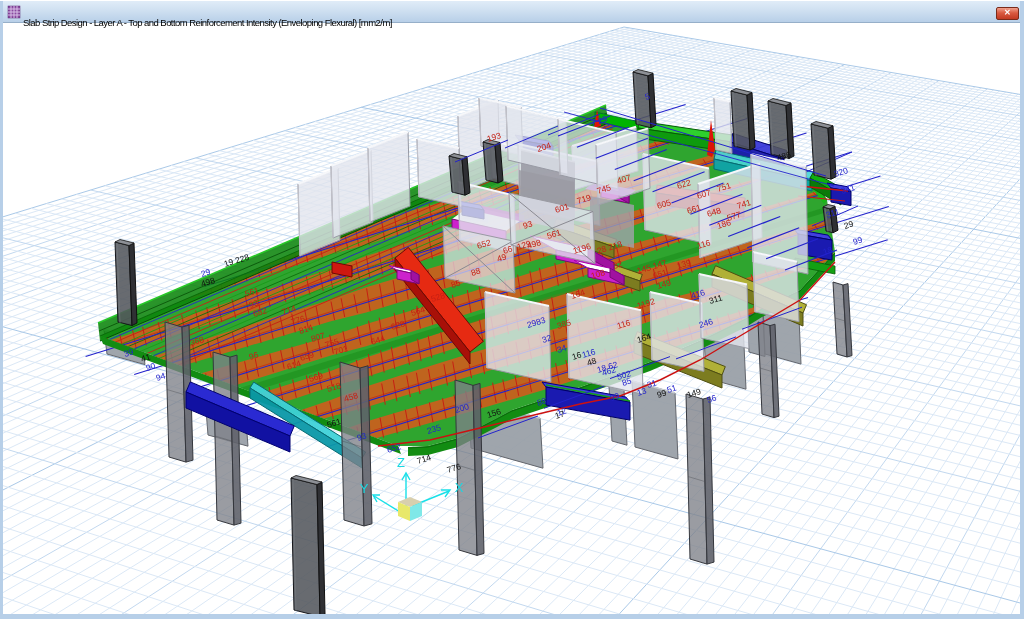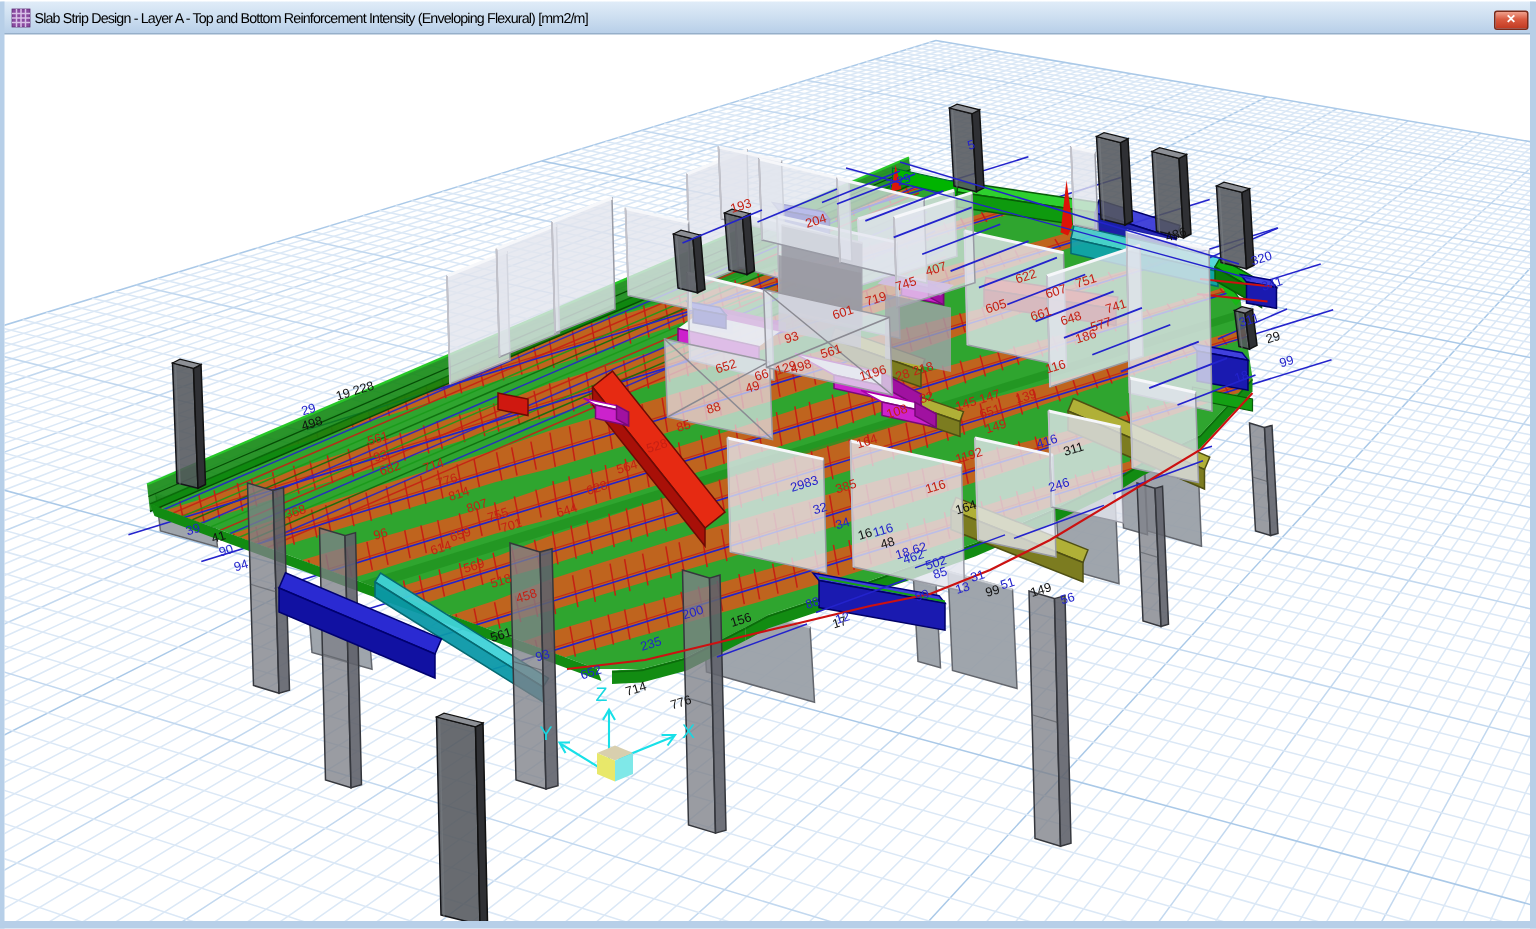--- a/index.html
+++ b/index.html
@@ -1,15 +1,15 @@
 <!DOCTYPE html>
 <html><head><meta charset="utf-8"><style>
 html,body{margin:0;padding:0;width:1024px;height:619px;overflow:hidden;background:#fff;font-family:"Liberation Sans",sans-serif;}
 #tbar{position:absolute;left:1px;top:1px;width:1022px;height:21px;background:linear-gradient(#e0ecf8,#cfe0f1 45%,#b8cfe8);border-bottom:1px solid #96afc9;}
-#tbar .ttl{position:absolute;left:22px;top:6px;font-size:9.5px;letter-spacing:-0.55px;color:#000;white-space:nowrap;}
+#tbar .ttl{position:absolute;left:22px;top:16px;font-size:9.5px;letter-spacing:-0.55px;color:#000;white-space:nowrap;}
 .edge{position:absolute;background:#b7cfe8;}
 #closeb{position:absolute;right:5px;top:7px;width:21px;height:11px;background:linear-gradient(#f0a08c,#d95a40 45%,#c23a22);border:1px solid #7a2b1a;border-radius:2px;}
 #closeb span{position:absolute;left:7px;top:0px;color:#fff;font-size:8px;font-weight:bold;}
 text{font-family:"Liberation Sans",sans-serif;}
 </style></head><body>
 <svg id="scene" width="1024" height="619" viewBox="0 0 1024 619">
 <rect x="0" y="0" width="1024" height="619" fill="#ffffff"></rect>
 <clipPath id="cp">
       <rect x="3" y="22" width="1017" height="592"></rect>
     </clipPath>

